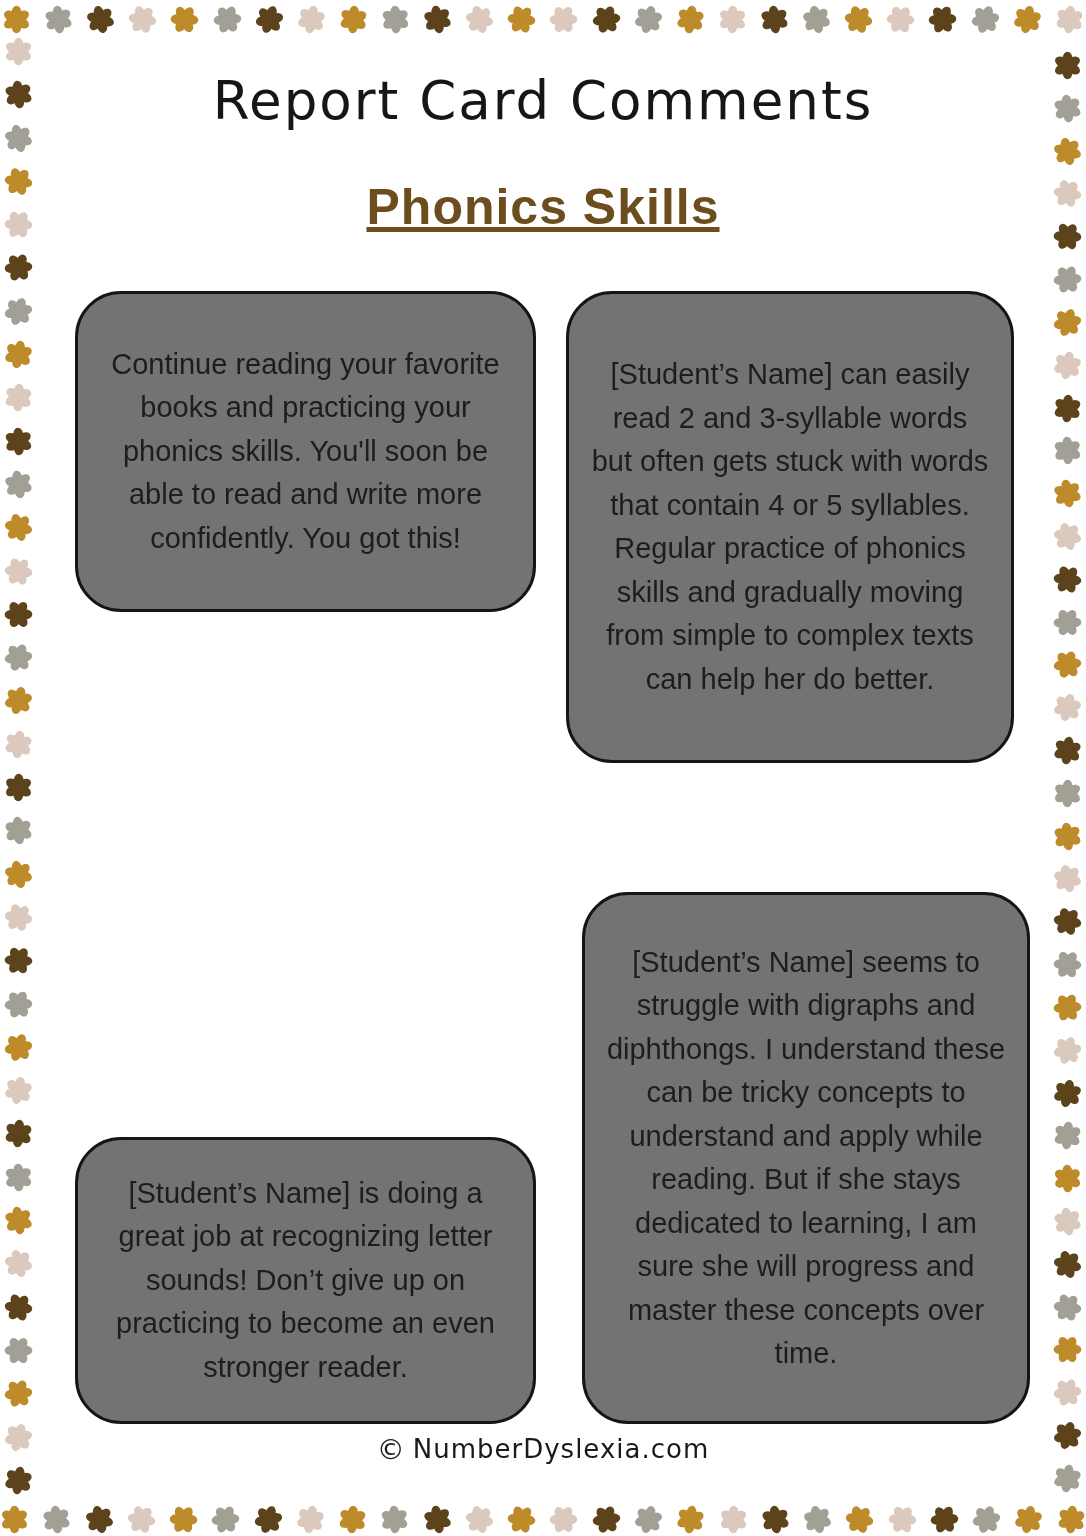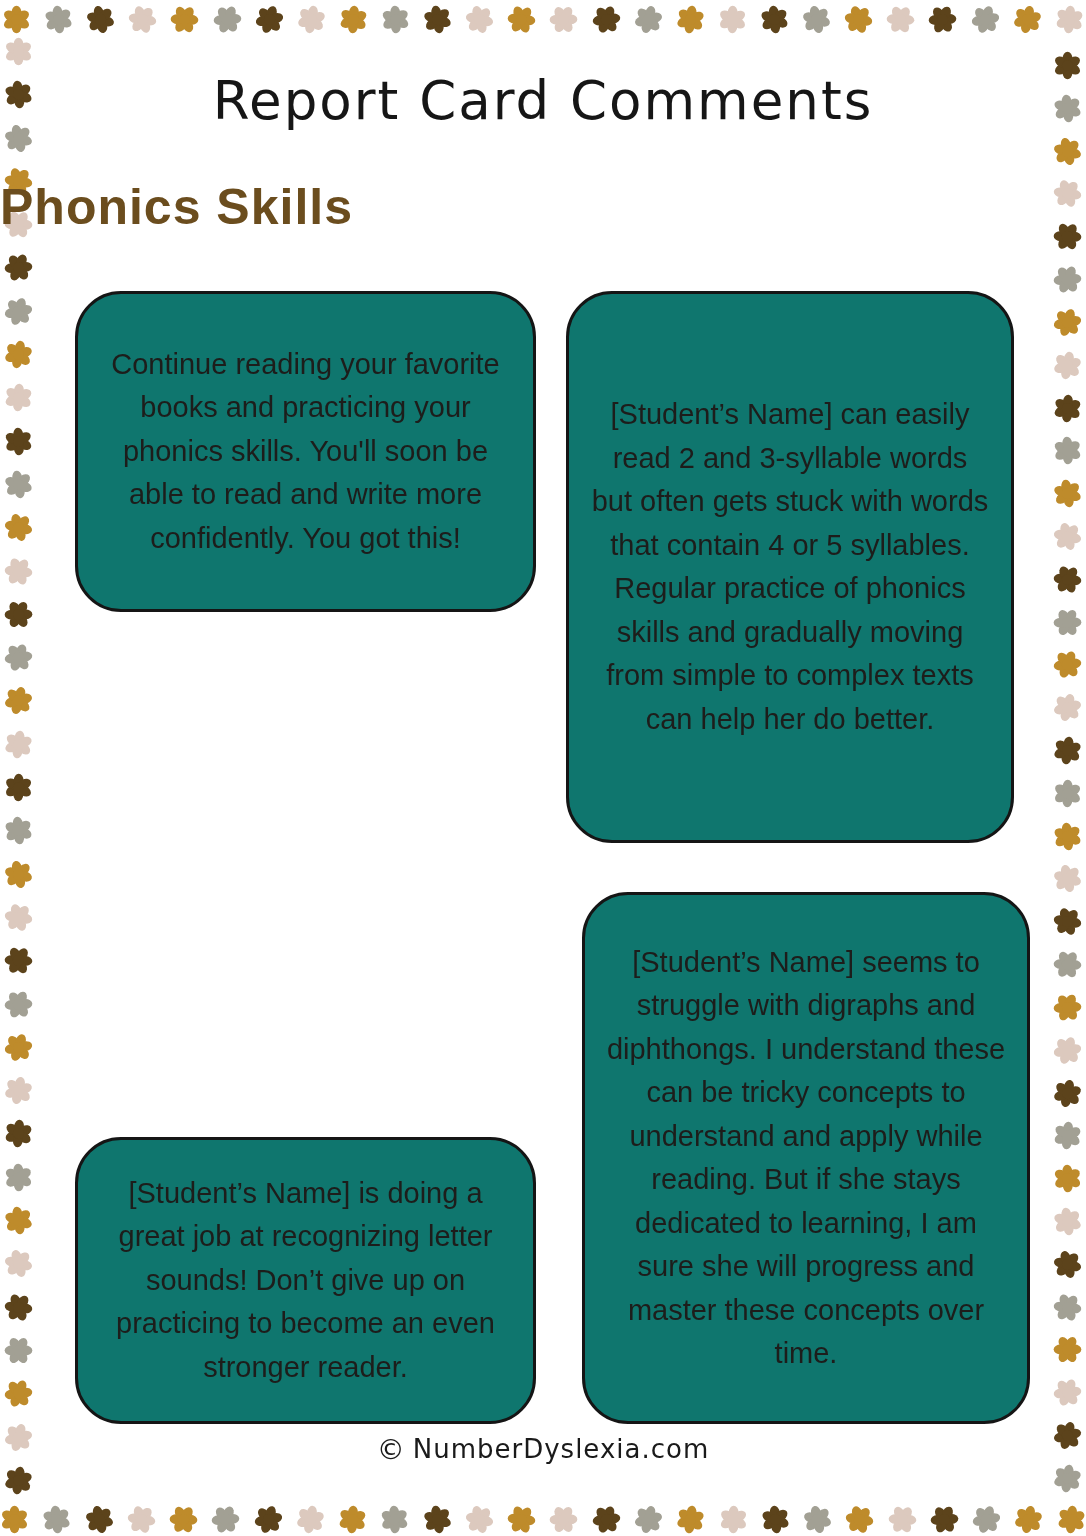--- a/index.html
+++ b/index.html
@@ -15,36 +15,36 @@
   .border-left{left:3px;top:37px;width:30px;height:1458px;}
   .border-right{left:1052px;top:51px;width:30px;height:1442px;}
   .flower{width:29px;height:29px;display:block;flex:0 0 auto;}
   
   .title{
     position:absolute;top:70px;left:0;width:100%;text-align:center;
     font-family:"DejaVu Sans",sans-serif;font-size:53px;font-weight:500;
     color:#161616;letter-spacing:2px;
   }
   .subtitle{
-    position:absolute;top:178px;left:0;width:100%;text-align:left;
+    position:absolute;top:178px;left:0;width:100%;text-align:center;
     font-family:"Liberation Sans",sans-serif;font-size:50px;font-weight:700;
-    color:#6B4D1E;letter-spacing:1px;
+    color:#6B4D1E;letter-spacing:1px;text-decoration:underline;
   }
   
   .card{
-    position:absolute;background:#0f766e;border:3px solid #151515;border-radius:46px;
+    position:absolute;background:#737373;border:3px solid #151515;border-radius:46px;
     display:flex;align-items:center;justify-content:center;box-sizing:border-box;
     text-align:center;color:#1d1d1b;font-size:29px;line-height:1.5;
     padding:12px 20px;font-family:"Liberation Sans",sans-serif;
   }
   .card p{margin:0;}
   #card1{left:75px;top:291px;width:461px;height:321px;}
   #card2{left:75px;top:664px;width:461px;height:427px;}
   #card3{left:75px;top:1137px;width:461px;height:287px;}
-  #card4{left:566px;top:291px;width:448px;height:552px;padding-left:20px;}
+  #card4{left:566px;top:291px;width:448px;height:472px;padding-left:20px;}
   #card5{left:566px;top:892px;width:448px;height:532px;margin-left:16px;}
   
   .footer{
     position:absolute;top:1433px;left:0;width:100%;text-align:center;
     font-family:"DejaVu Sans",sans-serif;font-size:26px;color:#1a1a1a;letter-spacing:1px;
   }
   .copy{font-size:28px;margin-right:7px;vertical-align:-1px;}
 </style>
 </head>
 <body>

